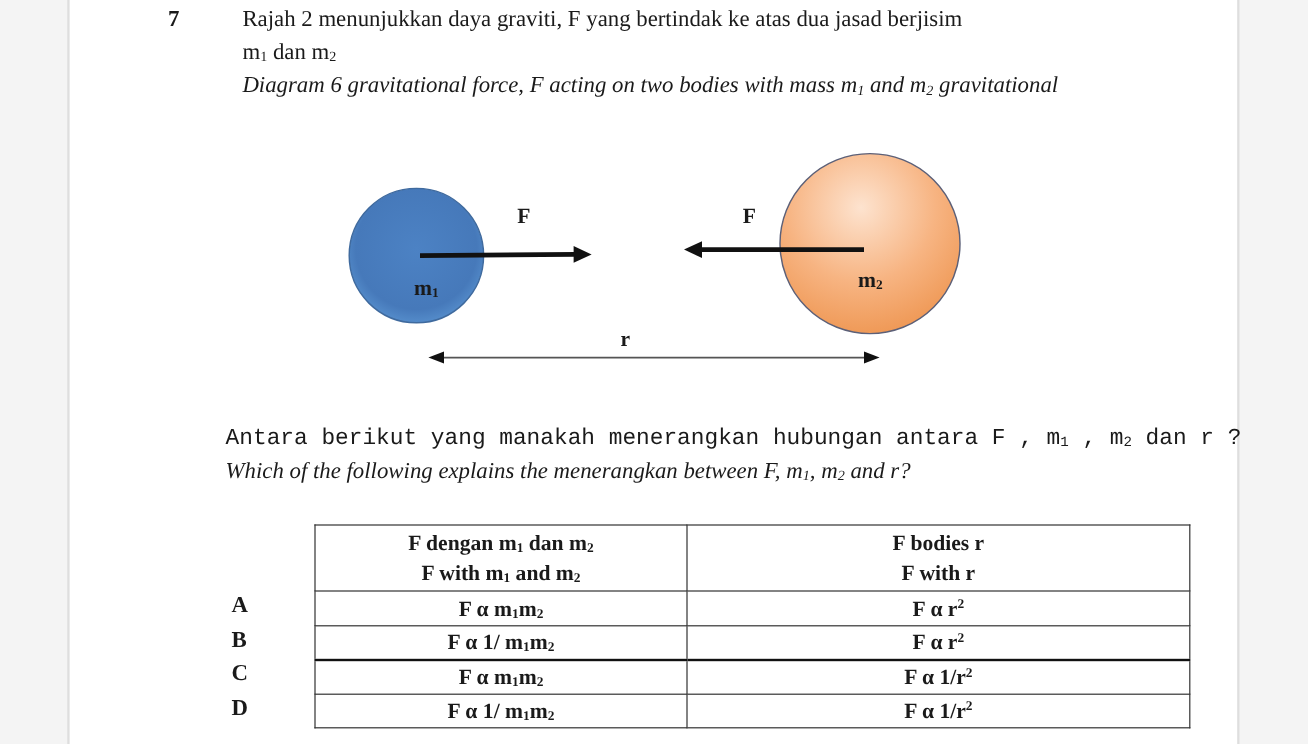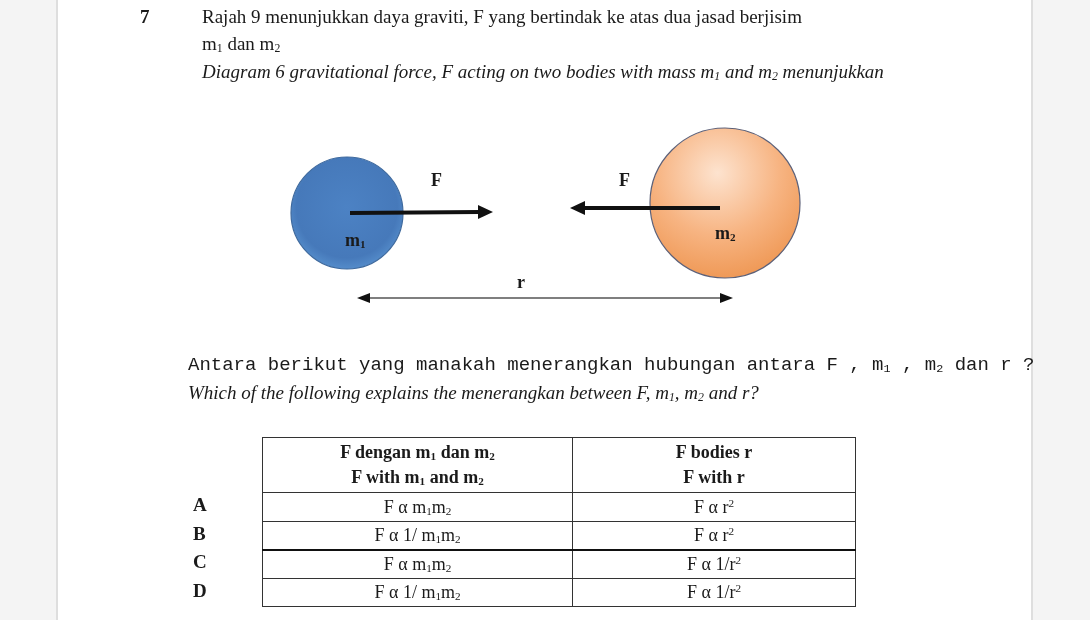--- a/index.html
+++ b/index.html
@@ -21,43 +21,43 @@
 
   .diagram { position: absolute; left: 0; top: 0; width: 1090px; height: 330px; pointer-events: none; }
   .diagram svg { position: absolute; left: 0; top: 0; }
   .lbl { position: absolute; font-weight: bold; font-size: 18px; white-space: nowrap; }
 
   .q2 { left: 188px; font-size: 19px; }
   .q2a { top: 354px; font-family: Liberation Mono, monospace; }
   .q2b { top: 382px; font-style: italic; }
 
   table.opts {
-    position: absolute; left: 262px; top: 437px; width: 594px;
+    position: absolute; left: 262px; top: 437px; width: 730px;
     border-collapse: collapse; font-size: 18px;
   }
   table.opts td, table.opts th {
-    border: 1.5px solid #333; text-align: center; padding: 0; font-weight: normal;
+    border: 1.5px solid #333; text-align: center; padding: 0; font-weight: bold;
   }
   table.opts th { height: 55px; font-weight: bold; line-height: 25px; }
   table.opts th .en { }
   table.opts td { height: 28.5px; line-height: 26px; }
   table.opts tr.sep td { border-top: 2.5px solid #111; }
   .col1 { width: 310px; }
   .letters { position: absolute; left: 193px; top: 492px; width: 30px; }
   .letter { position: absolute; left: 0; font-weight: bold; font-size: 19px; }
 </style>
 </head>
 <body>
 
 <div class="page"></div>
 
 <div class="abs qnum">7</div>
-<div class="abs line line1">Rajah 9 menunjukkan daya graviti, F yang bertindak ke atas dua jasad berjisim</div>
+<div class="abs line line1">Rajah 2 menunjukkan daya graviti, F yang bertindak ke atas dua jasad berjisim</div>
 <div class="abs line line2"><span>m</span><sub>1</sub><span> dan m</span><sub>2</sub></div>
-<div class="abs line line3"><span>Diagram 6 gravitational force, F acting on two bodies with mass m</span><sub>1</sub><span> and m</span><sub>2</sub><span> menunjukkan</span></div>
+<div class="abs line line3"><span>Diagram 6 gravitational force, F acting on two bodies with mass m</span><sub>1</sub><span> and m</span><sub>2</sub><span> gravitational</span></div>
 
 <div class="diagram">
   <svg width="1090" height="330" viewBox="0 0 1090 330">
     <defs>
       <radialGradient id="gBlue" cx="0.5" cy="0.45" r="0.6">
         <stop offset="0" stop-color="#4c82c4"></stop>
         <stop offset="0.75" stop-color="#4679ba"></stop>
         <stop offset="1" stop-color="#5b95d2"></stop>
       </radialGradient>
       <radialGradient id="gOrange" cx="0.45" cy="0.3" r="0.75">

